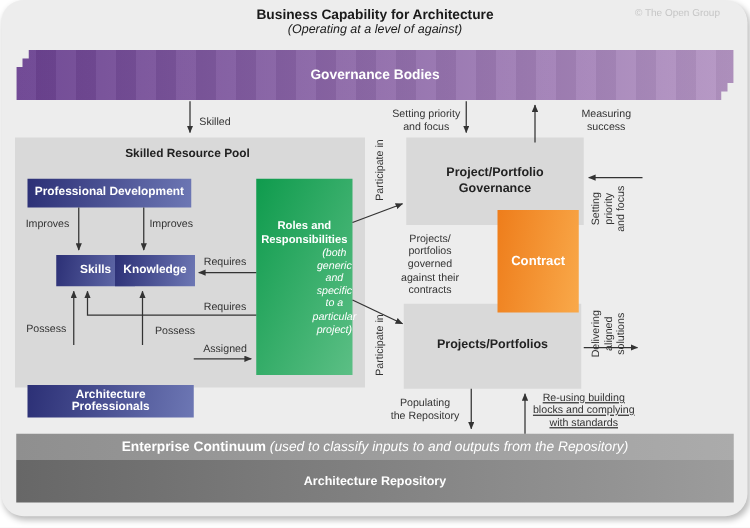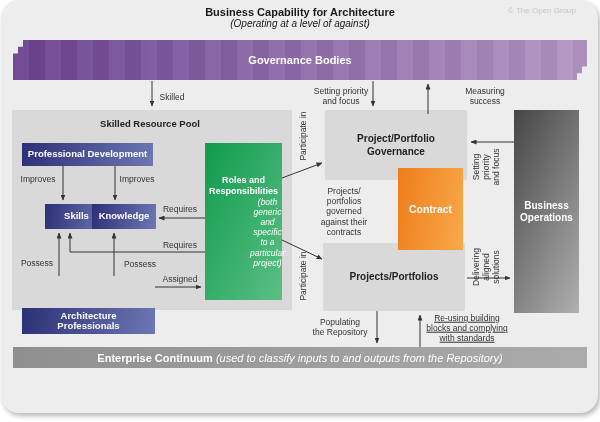--- a/index.html
+++ b/index.html
@@ -102,26 +102,27 @@
   </div>
 
   <div class="graybox ppg">
     <div class="gbox-label">Project/Portfolio
 Governance</div>
   </div>
   <div class="graybox pp">
     <div class="gbox-label">Projects/Portfolios</div>
   </div>
   <div class="contract">Contract</div>
-  <div class="bo">Business
-Operations</div>
 
   <div class="ecbar">
     <span class="b">Enterprise Continuum</span>
     <span class="i">(used to classify inputs to and outputs from the Repository)</span>
+  </div>
+  <div class="arbar">
+    <span>Architecture Repository</span>
   </div>
 
   <svg class="wires" width="600" height="422">
     <defs>
       <marker id="ah" markerWidth="6" markerHeight="5" refX="5.5" refY="2.5" orient="auto">
         <path d="M0,0 L6,2.5 L0,5 z" fill="#333"></path>
       </marker>
     </defs>
     <g stroke="#333" stroke-width="1" fill="none" marker-end="url(#ah)">
       <line x1="152" y1="81" x2="152" y2="106"></line>

